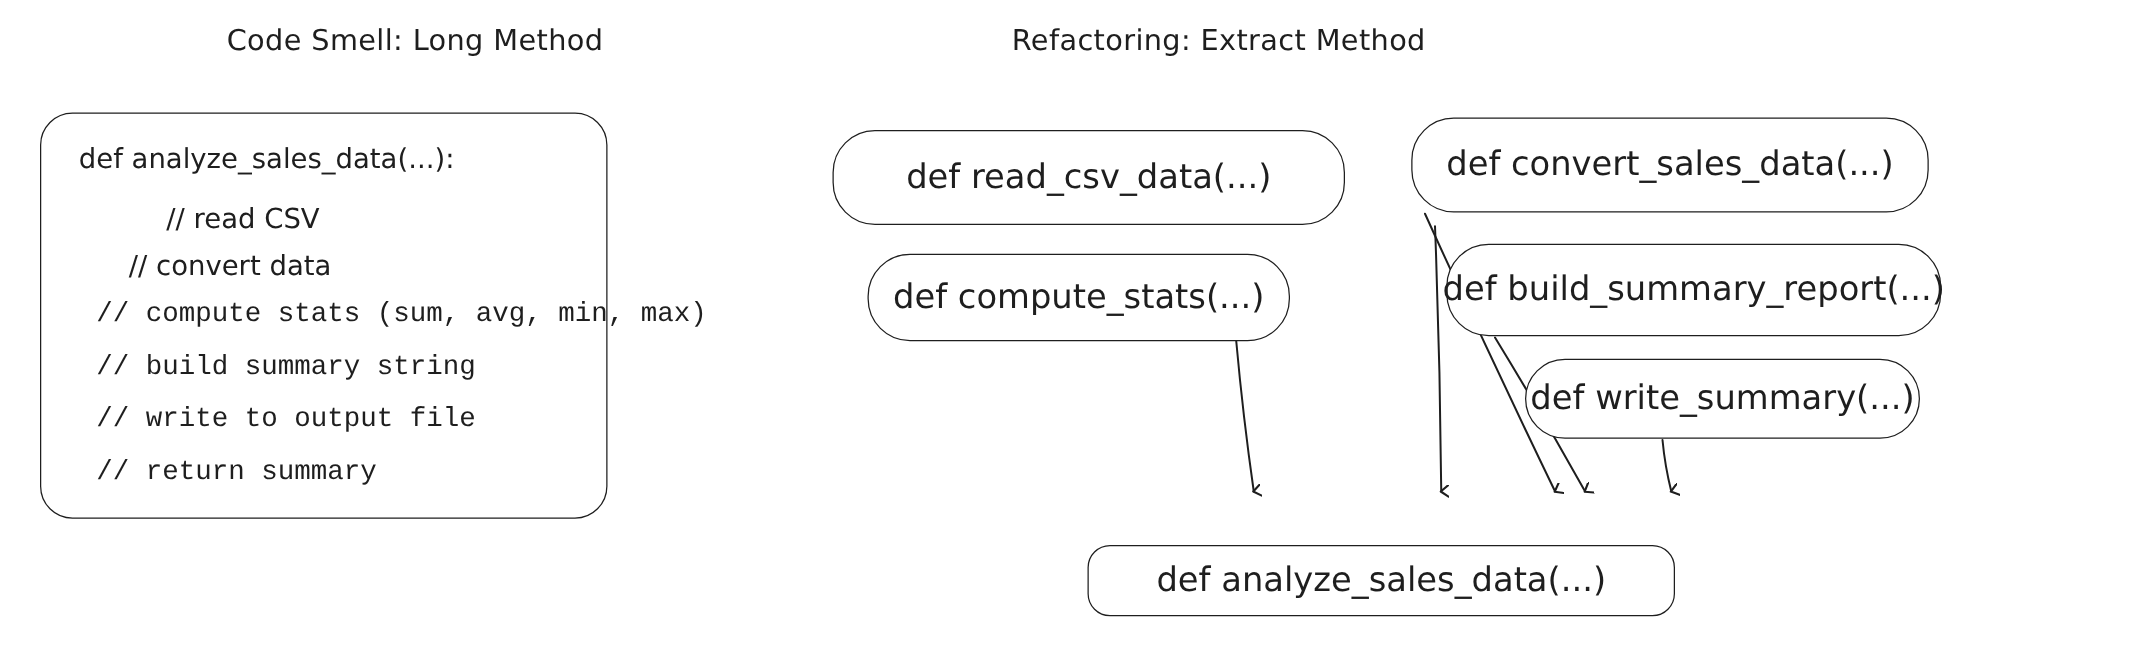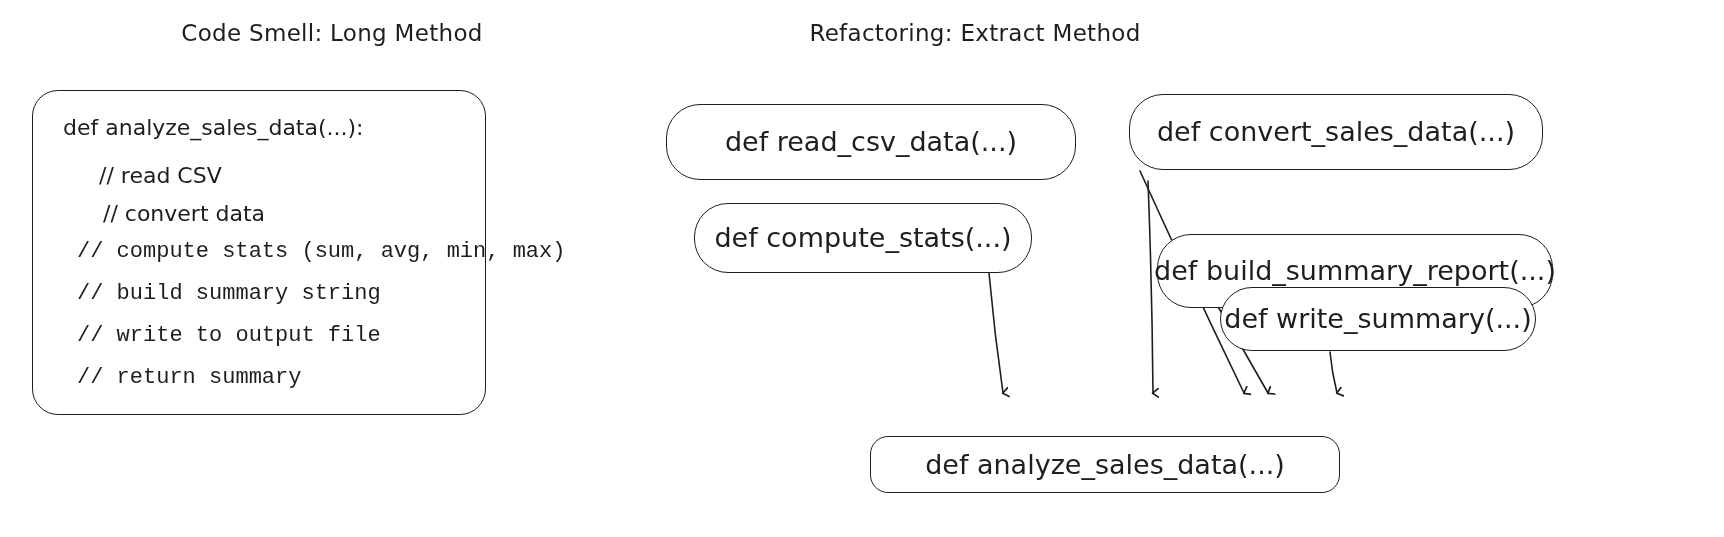--- a/index.html
+++ b/index.html
@@ -54,21 +54,21 @@
     line-height: 1.1;
   }
   .code-line {
     font-family: "DejaVu Sans", sans-serif;
     font-size: 22px;
     color: #1e1e1e;
     white-space: pre;
     line-height: 1.0;
   }
   .code-sig { margin: 4px 0 0 2px; }
-  .code-body { margin-left: 38px; }
+  .code-body { margin-left: 72px; }
   .code-body.tight { margin-left: 42px; }
   .code-body.tight2 { margin-left: 16px; font-family: Liberation Mono, monospace; }
   .gap-sm { height: 26px; }
   .gap-xs { height: 16px; }
   .gap-md { height: 20px; }
   svg.edges {
     position: absolute;
     left: 0;
     top: 0;
     width: 1724px;
@@ -122,21 +122,21 @@
   </div>
 
   <div class="node rounded" style="left:1129px; top:94px; width:414px; height:76px;">
     <span class="node-label">def convert_sales_data(...)</span>
   </div>
 
   <div class="node rounded" style="left:694px; top:203px; width:338px; height:70px;">
     <span class="node-label">def compute_stats(...)</span>
   </div>
 
-  <div class="node rounded" style="left:1157px; top:195px; width:396px; height:74px;margin-top:39px;">
+  <div class="node rounded" style="left:1157px; top:195px; width:396px; height:74px;">
     <span class="node-label">def build_summary_report(...)</span>
   </div>
 
   <div class="node rounded" style="left:1220px; top:287px; width:316px; height:64px;">
     <span class="node-label">def write_summary(...)</span>
   </div>
 
   <div class="node rounded" style="left:870px; top:412px; width:470px; height:57px; border-radius:18px;margin-top:24px;">
     <span class="node-label">def analyze_sales_data(...)</span>
   </div>

